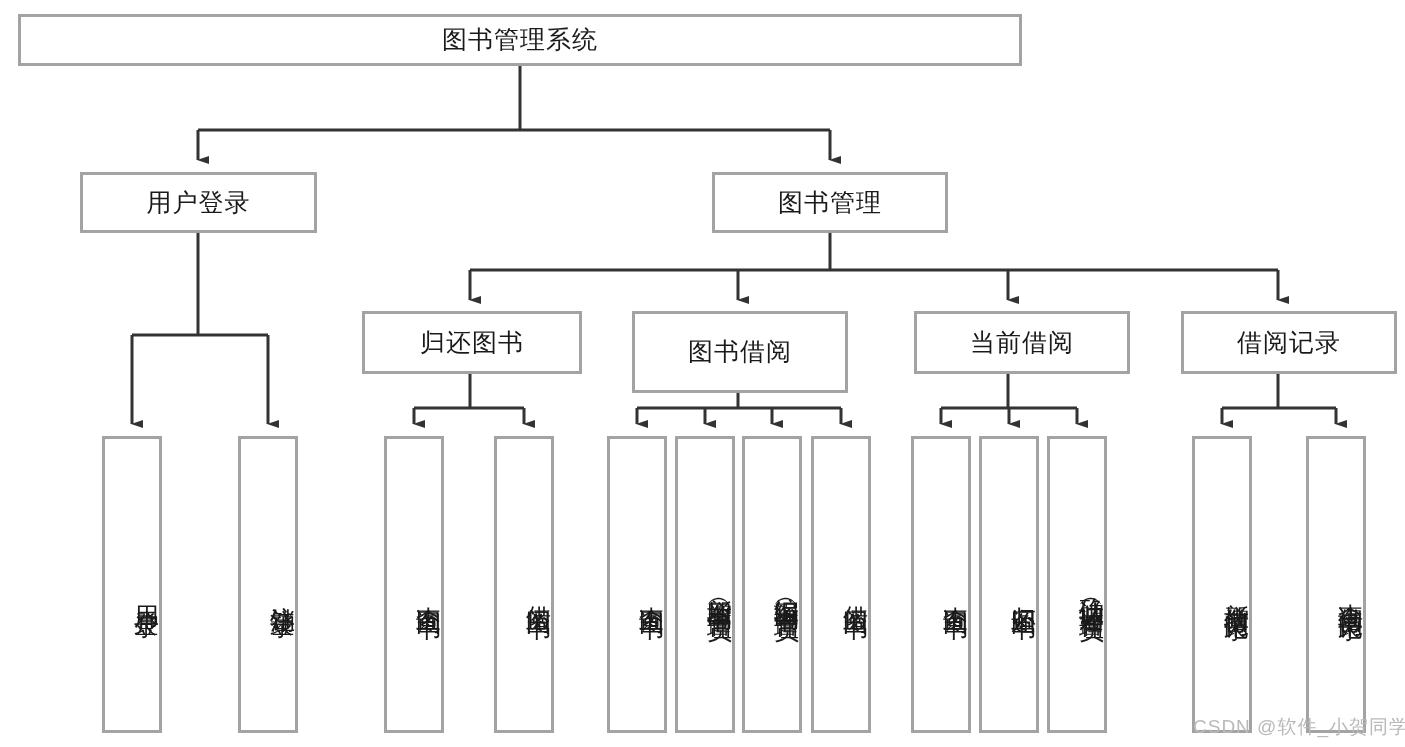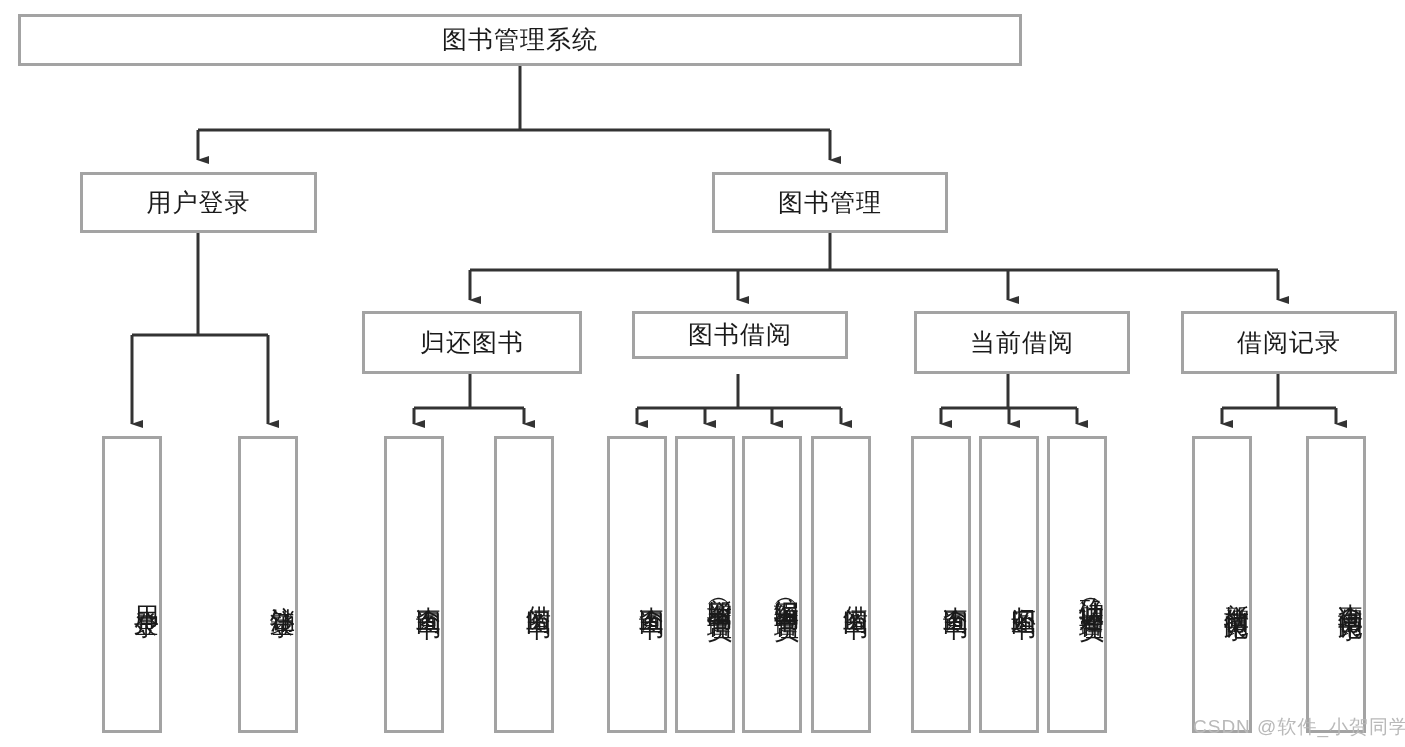--- a/index.html
+++ b/index.html
@@ -115,21 +115,21 @@
   <div class="node horiz" style="left:80px;top:172px;width:237px;height:61px;">
     <span class="lbl">用户登录</span>
   </div>
   <div class="node horiz" style="left:712px;top:172px;width:236px;height:61px;">
     <span class="lbl">图书管理</span>
   </div>
 
   <div class="node horiz" style="left:362px;top:311px;width:220px;height:63px;">
     <span class="lbl">归还图书</span>
   </div>
-  <div class="node horiz" style="left:632px;top:311px;width:216px;height:48px;">
+  <div class="node horiz" style="left:632px;top:311px;width:216px;height:82px;">
     <span class="lbl">图书借阅</span>
   </div>
   <div class="node horiz" style="left:902px;top:311px;width:216px;height:63px;margin-left:12px;">
     <span class="lbl">当前借阅</span>
   </div>
   <div class="node horiz" style="left:1172px;top:311px;width:216px;height:63px;margin-left:9px;">
     <span class="lbl">借阅记录</span>
   </div>
 
   <div class="node vert" style="left:102px;top:436px;width:60px;height:297px;">

